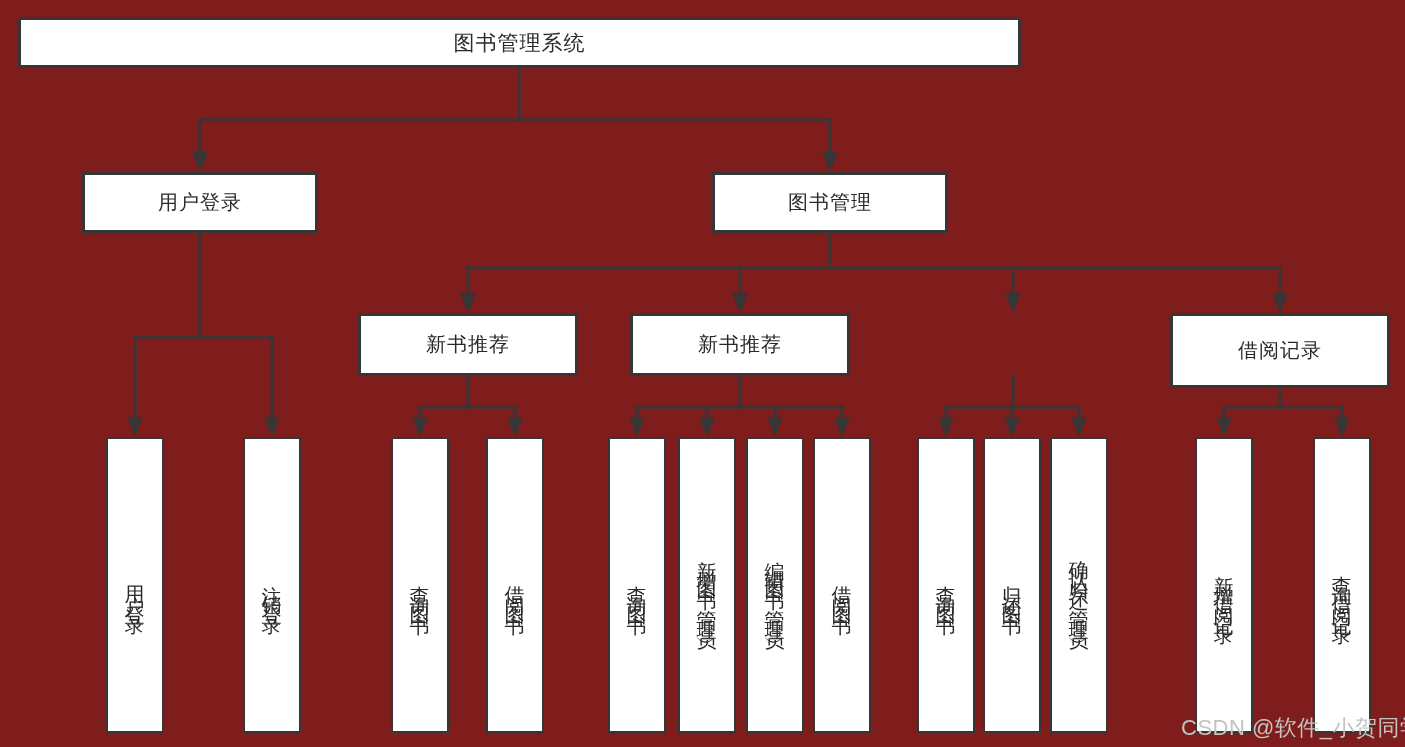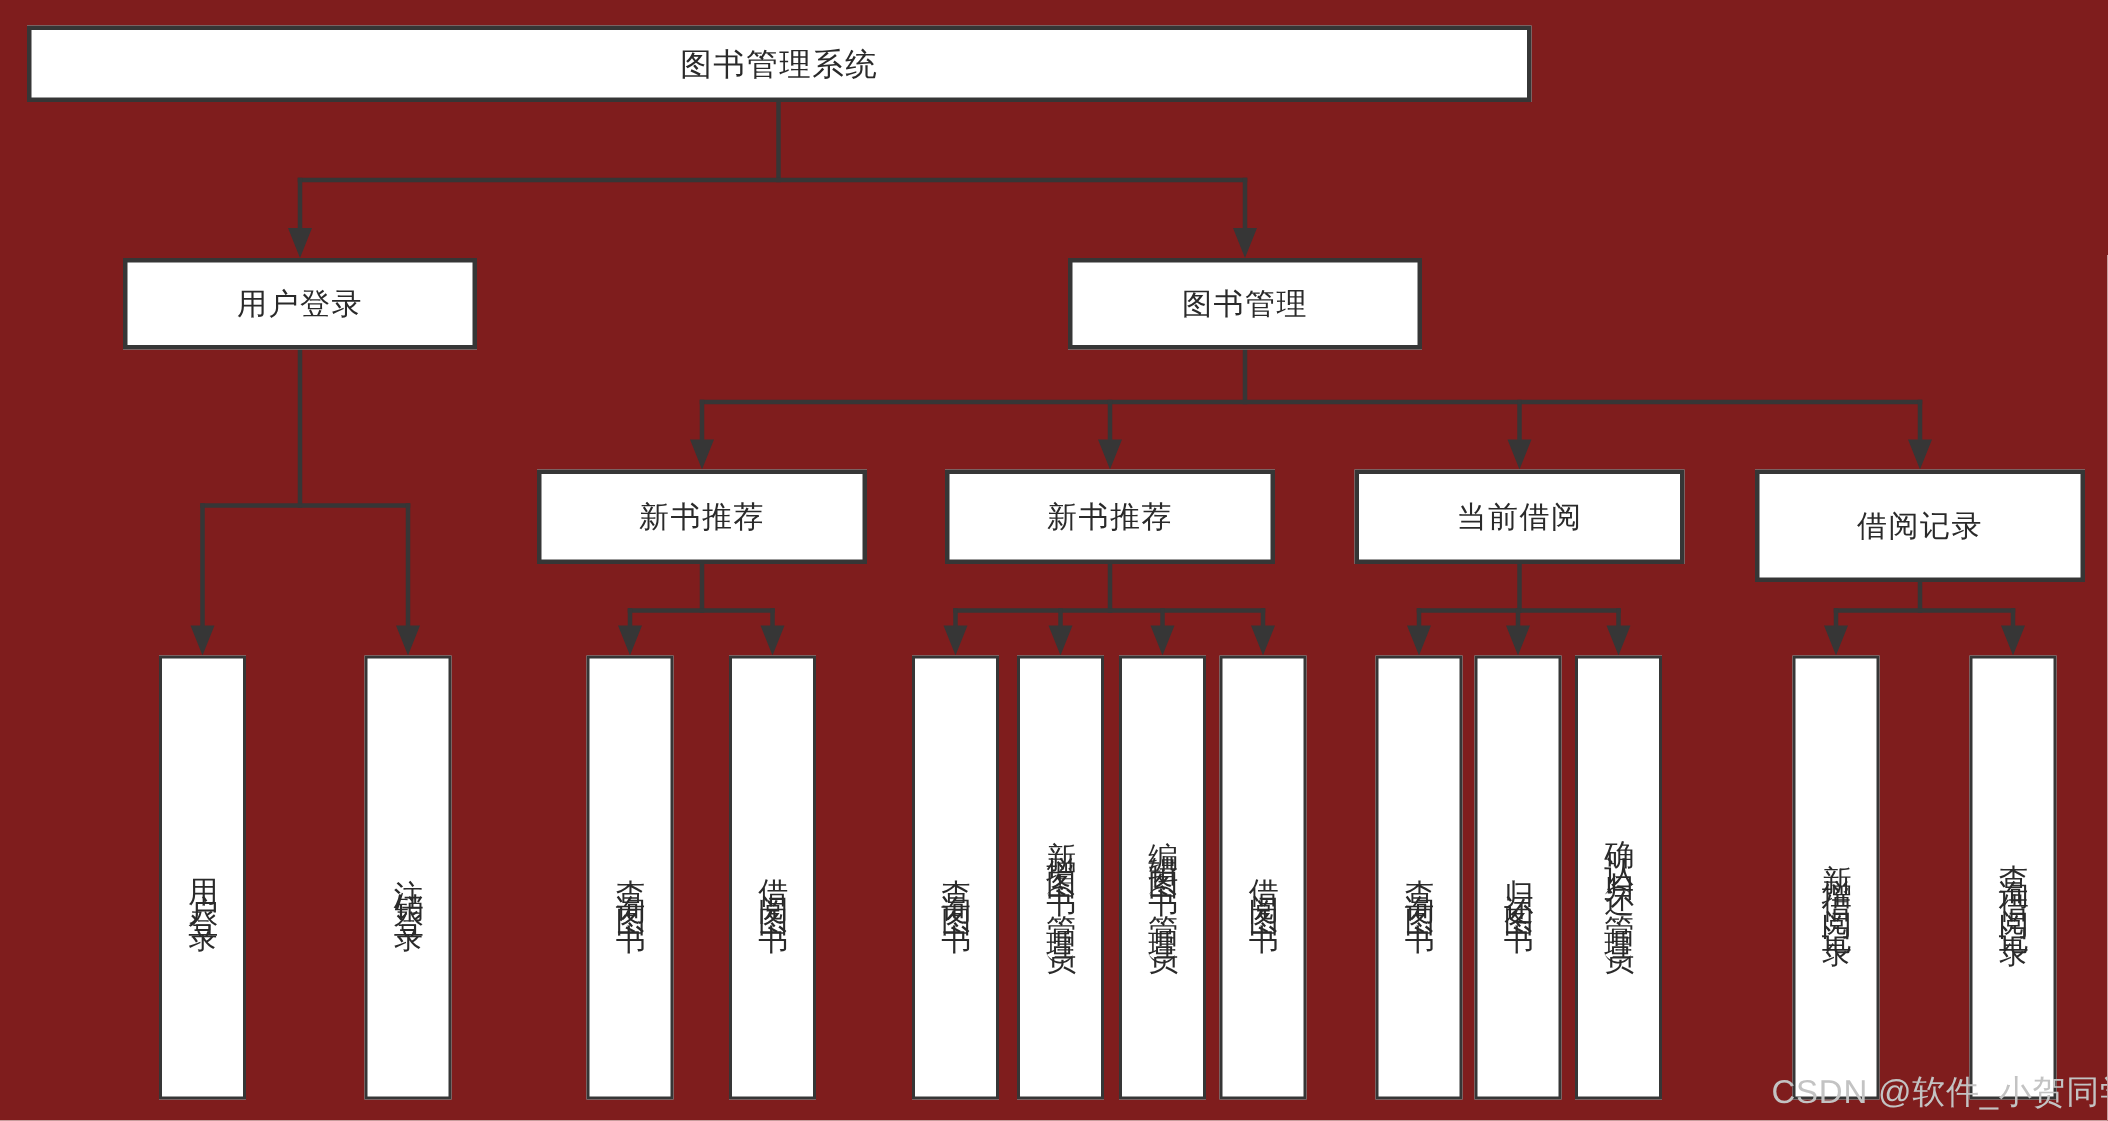--- a/index.html
+++ b/index.html
@@ -139,23 +139,20 @@
   <div class="hbox" style="left:712px;top:172px;width:236px;height:61px;">
     <span>图书管理</span>
   </div>
 
   <div class="hbox" style="left:358px;top:313px;width:220px;height:63px;">
     <span>新书推荐</span>
   </div>
   <div class="hbox" style="left:630px;top:313px;width:220px;height:63px;">
     <span>新书推荐</span>
   </div>
-  <div class="hbox" style="left:903px;top:313px;width:220px;height:63px;">
-    <span>当前借阅</span>
-  </div>
   <div class="hbox" style="left:1170px;top:313px;width:220px;height:75px;">
     <span>借阅记录</span>
   </div>
 
   <div class="vbox" style="left:106px;">
     <span class="vtext">用户登录</span>
   </div>
   <div class="vbox" style="left:243px;">
     <span class="vtext">注销登录</span>
   </div>

